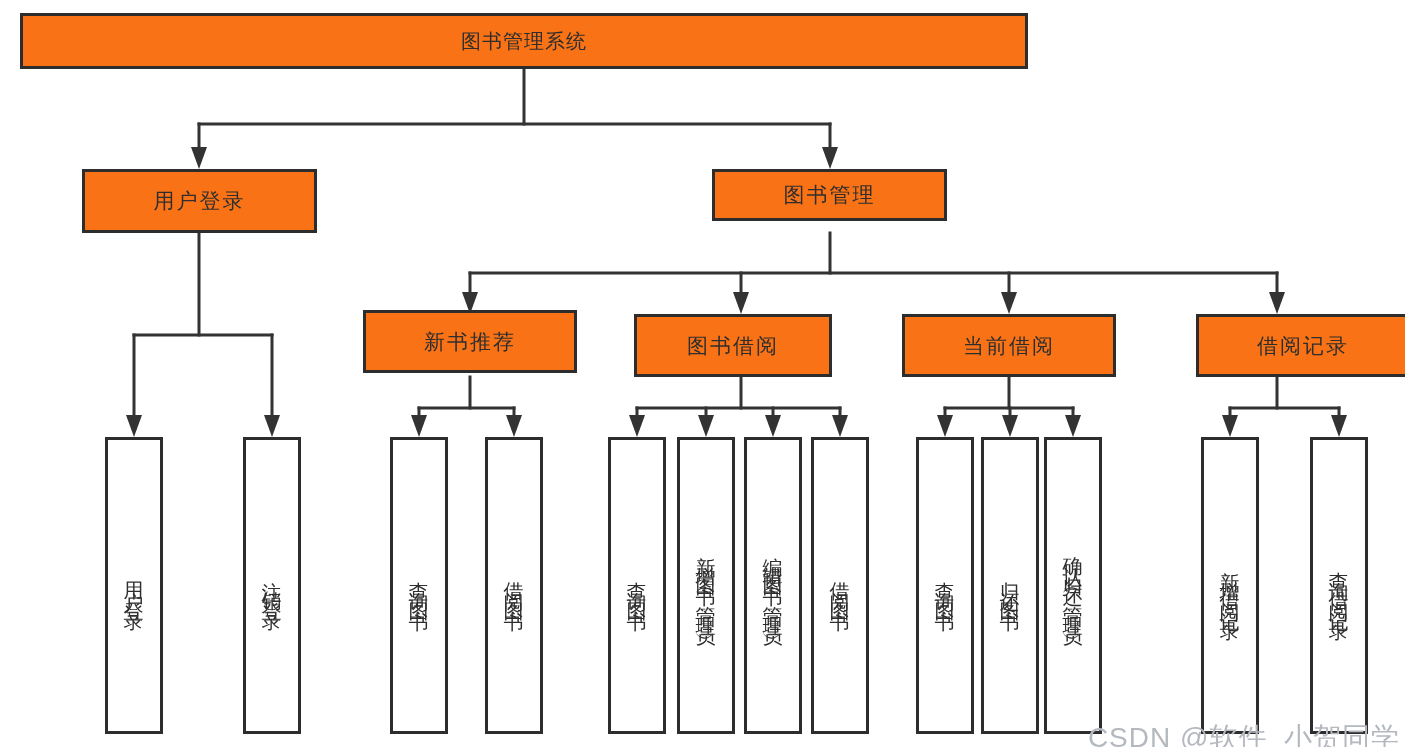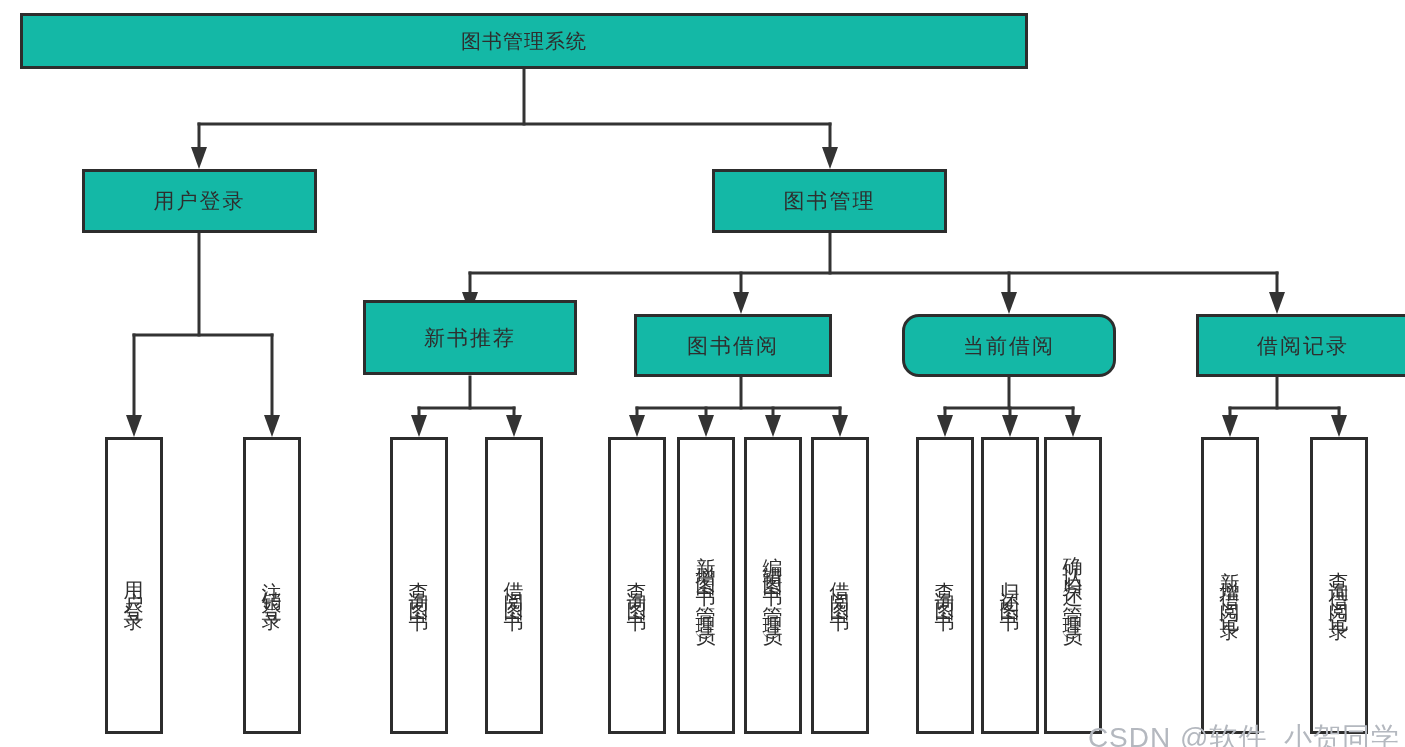--- a/index.html
+++ b/index.html
@@ -16,21 +16,21 @@
     background:var(--bg);
     font-family:"Liberation Sans","DejaVu Sans",sans-serif;
     color:var(--text);
     overflow:hidden;
   }
   #connectors{position:absolute;left:0;top:0;pointer-events:none;}
   .node{
     position:absolute;
     box-sizing:border-box;
     border:3px solid var(--border);
-    background:#14b8a6;
+    background:#f97316;
     display:flex;align-items:center;justify-content:center;
     text-align:right;
   }
   .node-root{font-size:20px;letter-spacing:1px;}
   .node-h{font-size:21px;letter-spacing:2px;}
   .leaf{
     position:absolute;
     box-sizing:border-box;
     border:3px solid var(--border);
     background:#fff;
@@ -114,31 +114,31 @@
       <polygon points="1331,415 1347,415 1339,437" fill="#333333"></polygon>
     </svg>
 
   <div class="node node-root" style="left:20px;top:13px;width:1008px;height:56px;">
     <span>图书管理系统</span>
   </div>
 
   <div class="node node-h" style="left:82px;top:169px;width:235px;height:64px;">
     <span>用户登录</span>
   </div>
-  <div class="node node-h" style="left:712px;top:169px;width:235px;height:64px;">
+  <div class="node node-h" style="left:712px;top:169px;width:235px;height:52px;">
     <span>图书管理</span>
   </div>
 
-  <div class="node node-h" style="left:363px;top:300px;width:214px;height:75px;">
+  <div class="node node-h" style="left:363px;top:310px;width:214px;height:63px;">
     <span>新书推荐</span>
   </div>
   <div class="node node-h" style="left:634px;top:314px;width:198px;height:63px;">
     <span>图书借阅</span>
   </div>
-  <div class="node node-h" style="left:902px;top:314px;width:214px;height:63px;border-radius:17px;">
+  <div class="node node-h" style="left:902px;top:314px;width:214px;height:63px;">
     <span>当前借阅</span>
   </div>
   <div class="node node-h" style="left:1196px;top:314px;width:214px;height:63px;">
     <span>借阅记录</span>
   </div>
 
   <div class="leaf" style="left:105px;">
     <span>用户登录</span>
   </div>
   <div class="leaf" style="left:243px;">

